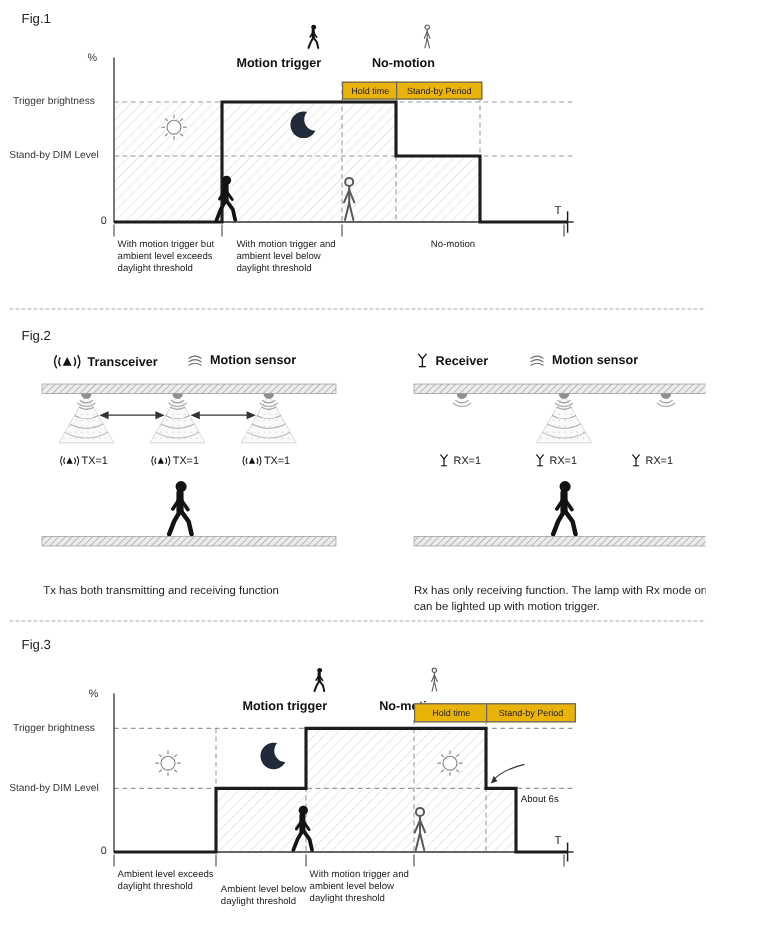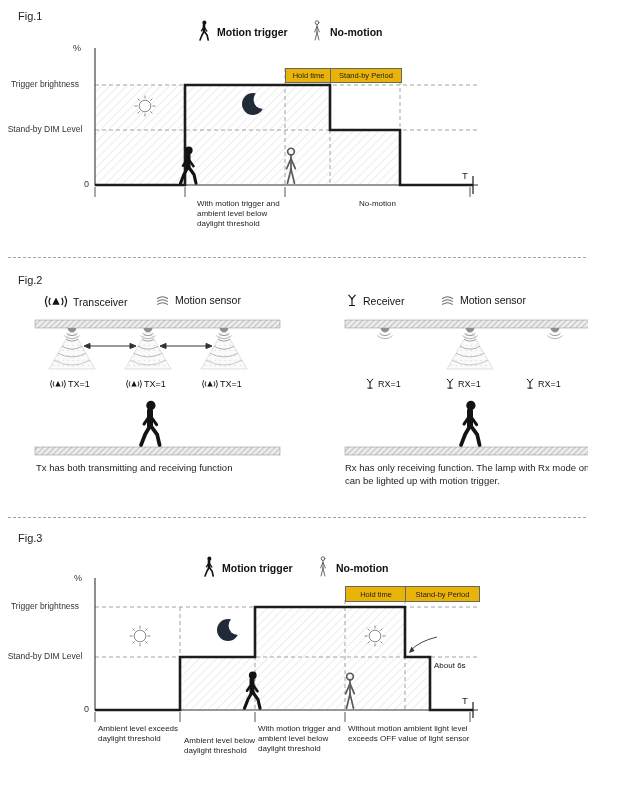--- a/index.html
+++ b/index.html
@@ -1,30 +1,30 @@
 <!DOCTYPE html>
 <html><head>
 <meta charset="utf-8">
 <style>
   html,body{margin:0;padding:0;background:#ffffff;}
   .page{position:relative;width:588px;height:792px;background:#fff;font-family:"Liberation Sans",sans-serif;color:#1a1a1a;overflow:hidden;}
   .abs{position:absolute;}
   svg.layer{position:absolute;left:0;top:0;}
   .figlabel{font-size:11px;color:#222;}
-  .legend{display:flex;align-items:flex-end;gap:6px;font-size:10.5px;font-weight:bold;color:#111;}
+  .legend{display:flex;align-items:flex-end;gap:6px;font-size:10.5px;font-weight:bold;color:#111;flex-direction:column;}
   .legend span{padding-bottom:3px;white-space:nowrap;}
-  .legend2{display:flex;align-items:center;gap:5px;font-size:10.5px;font-weight:normal;color:#111;white-space:nowrap;}
+  .legend2{display:flex;align-items:center;gap:5px;font-size:10.5px;font-weight:bold;color:#111;white-space:nowrap;}
   .unit{font-size:9px;color:#333;}
   .ylab{font-size:8.5px;color:#333;text-align:center;line-height:1.1;}
   .zero{font-size:9px;color:#333;}
   .tmark{font-size:9.5px;color:#222;}
   .boxlab{border:1px solid #666;background:#eab308;font-size:7.5px;display:flex;align-items:center;justify-content:center;color:#222;white-space:nowrap;}
   .region{font-size:8px;line-height:1.25;color:#1d1d1d;}
   .region.center{text-align:center;}
-  .caption{font-size:9.5px;line-height:1.35;color:#1d1d1d;}
+  .caption{font-size:9.5px;line-height:1.35;color:#1d1d1d;margin-top:25px;}
   .tag{font-size:9px;color:#111;white-space:nowrap;}
   .ann{font-size:8px;color:#111;margin-top:33px;}
   .sep{position:absolute;left:8px;width:628px;height:0;border-top:1.6px dashed #a6a6a6;}
 </style>
 </head>
 <body>
 
 <div class="page">
 
   <svg width="0" height="0" style="position:absolute" aria-hidden="true">
@@ -157,20 +157,21 @@
 
     <div class="abs unit" style="left:73px;top:43px">%</div>
     <div class="abs ylab" style="left:2px;top:80px;width:86px">Trigger brightness</div>
     <div class="abs ylab" style="left:2px;top:125px;width:86px">Stand-by DIM Level</div>
     <div class="abs zero" style="left:84px;top:179px">0</div>
 
     <div class="abs boxlab" style="left:285px;top:68px;width:45px;height:13px">Hold time</div>
     <div class="abs boxlab" style="left:330px;top:68px;width:70px;height:13px">Stand-by Period</div>
     <div class="abs tmark" style="left:462px;top:170px">T</div>
 
+    <div class="abs region" style="left:98px;top:199px;width:92px">With motion trigger but ambient level exceeds daylight threshold</div>
     <div class="abs region" style="left:197px;top:199px;width:97px">With motion trigger and ambient level below daylight threshold</div>
     <div class="abs region center" style="left:285px;top:199px;width:185px">No-motion</div>
   </div>
 
   <div class="sep" style="top:257px"></div>
 
   <div class="abs" style="left:0;top:258px;width:643px;height:260px">
     <svg class="layer" width="643" height="260">
 
       <rect x="35" y="62" width="245" height="8" fill="url(#hatchDense)" stroke="#8a8a8a" stroke-width="0.5"></rect>
@@ -353,16 +354,15 @@
     <div class="abs zero" style="left:84px;top:186px">0</div>
 
     <div class="abs boxlab" style="left:345px;top:68px;width:60px;height:14px">Hold time</div>
     <div class="abs boxlab" style="left:405px;top:68px;width:73px;height:14px">Stand-by Period</div>
     <div class="abs ann" style="left:434px;top:110px">About 6s</div>
     <div class="abs tmark" style="left:462px;top:177px">T</div>
 
     <div class="abs region" style="left:98px;top:206px;width:86px">Ambient level exceeds daylight threshold</div>
     <div class="abs region" style="left:184px;top:218px;width:72px">Ambient level below daylight threshold</div>
     <div class="abs region" style="left:258px;top:206px;width:90px">With motion trigger and ambient level below daylight threshold</div>
-    <div class="abs region" style="left:348px;top:206px;width:126px">Without motion ambient light level exceeds OFF value of light sensor</div>
   </div>
 
 </div>
 
 </body></html>

